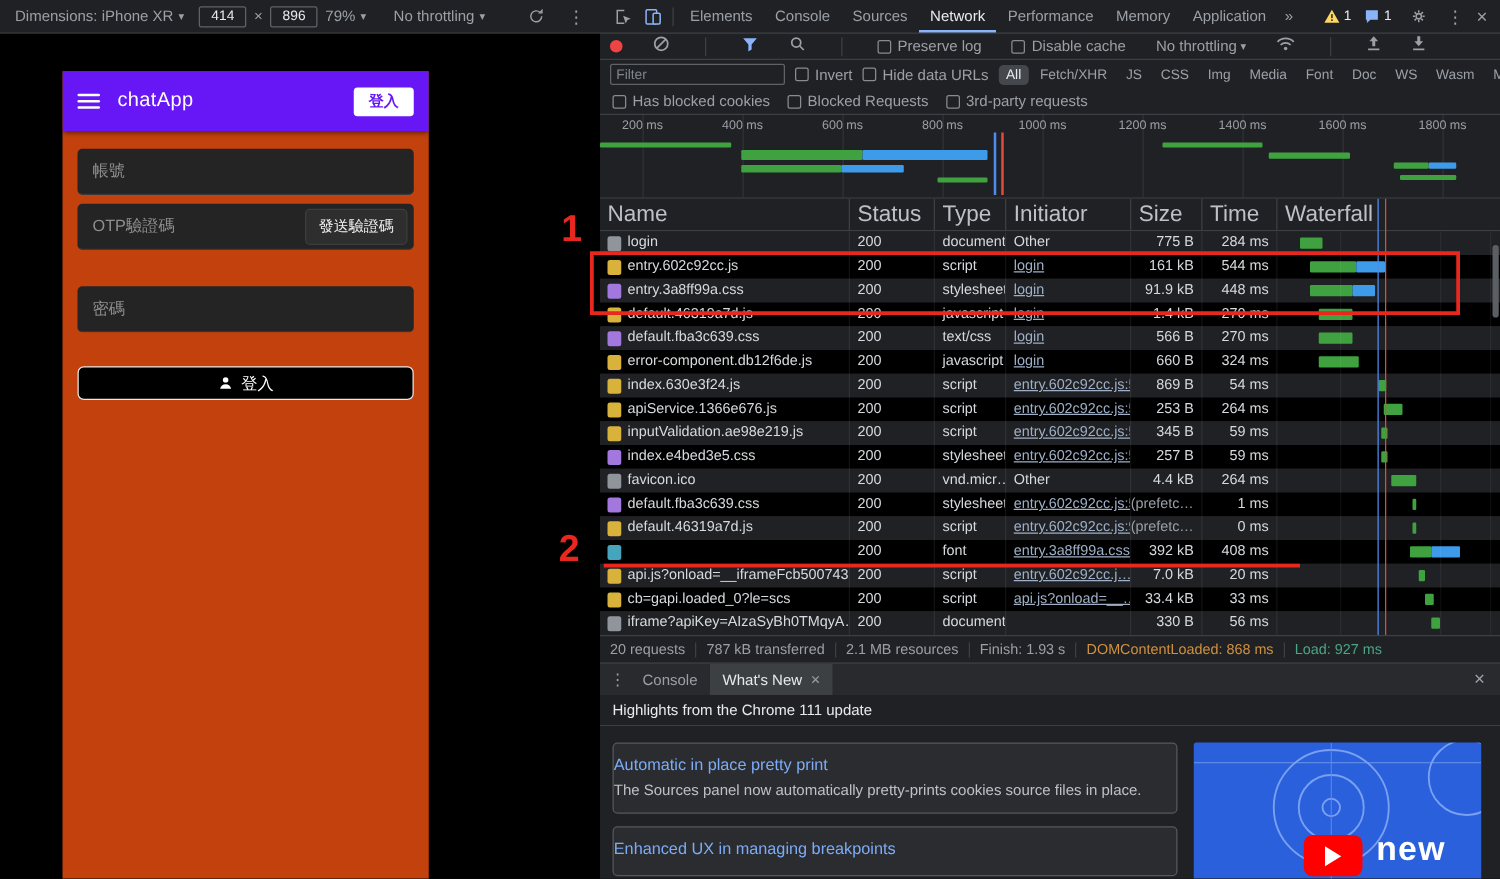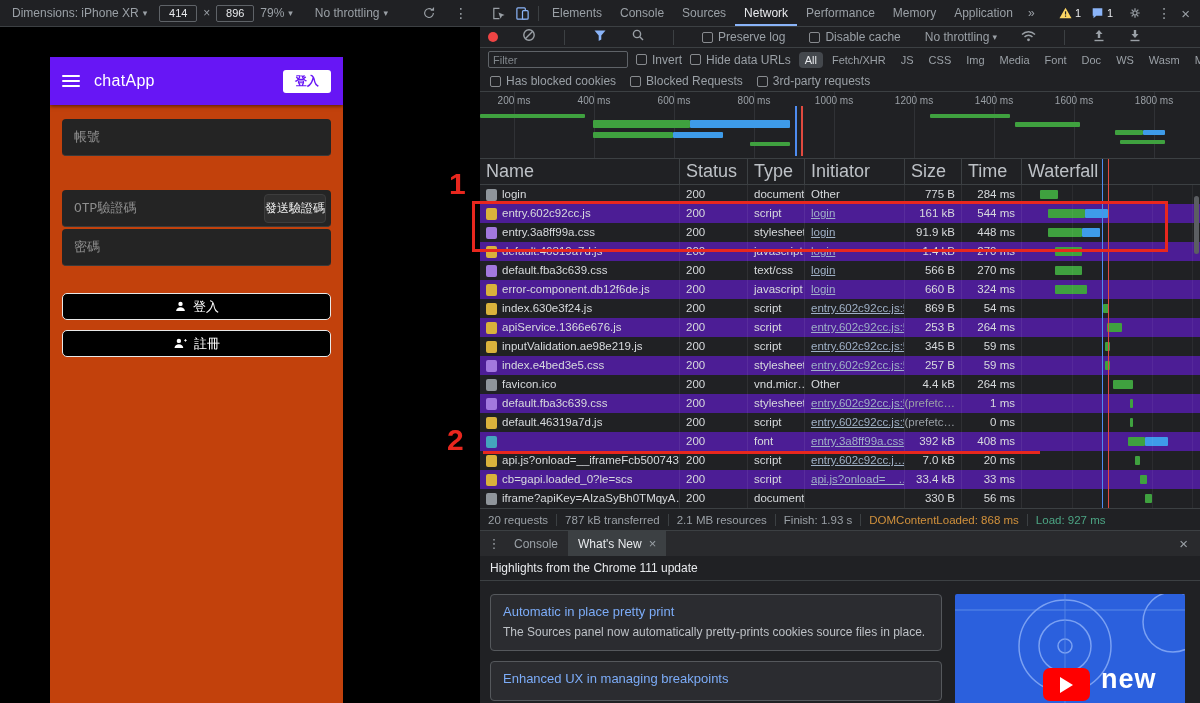--- a/index.html
+++ b/index.html
@@ -18,23 +18,23 @@
 
   
   #emulation-bg { position:absolute; left:0; top:27px; width:480px; height:676px; background:#000; }
   #phone { position:absolute; left:50px; top:30px; width:293px; height:646px; background:#c2410c; overflow:hidden; }
   .app-header { height:48px; background:#6716f5; display:flex; align-items:center; padding:0 12px; box-shadow:0 1px 4px rgba(0,0,0,.6); }
   .burger { width:18px; display:flex; flex-direction:column; gap:3px; }
   .burger i { display:block; height:2px; background:#fff; border-radius:1px; }
   .app-title { color:#fff; font-size:16px; margin-left:14px; letter-spacing:.3px; }
   .chip { margin-left:auto; background:#fff; color:#6716f5; font-weight:bold; font-size:12px; padding:3px 12px; border-radius:3px; }
   .field { position:absolute; left:12px; width:269px; height:37px; background:#242424; border-radius:4px;
-    border-bottom:1px solid #3a3a3a; display:flex; align-items:center; padding:0 12px; color:#8e8e8e; font-size:13px;font-family:Liberation Mono, monospace; }
-  .f1{top:62px} .f2{top:133px; padding-right:5px} .f3{top:172px}
-  .otp-btn { margin-left:auto; background:#2e2e2e; color:#f0f0f0; font-size:12px; padding:5px 0; border-radius:4px; border:1px solid #3d3d3d; }
+    border-bottom:1px solid #3a3a3a; display:flex; align-items:center; padding:0 12px; color:#8e8e8e; font-size:13px; }
+  .f1{top:62px} .f2{top:106px; padding-right:5px} .f3{top:172px}
+  .otp-btn { margin-left:auto; background:#2e2e2e; color:#f0f0f0; font-size:12px; padding:5px 10px; border-radius:4px; border:1px solid #3d3d3d; }
   .pbtn { position:absolute; left:12px; width:269px; height:27px; background:#000; border:1px solid #e8e8e8; border-radius:5px;
     color:#fff; font-size:13px; display:flex; align-items:center; justify-content:center; gap:6px; }
   .pb1{top:236px} .pb2{top:273px}
 
   
   #devtools { position:absolute; left:480px; top:0; width:720px; height:703px; background:#202124; overflow:hidden; color:#9aa0a6; }
 
   #main-tabbar { position:absolute; top:0; left:0; right:0; height:27px; display:flex; align-items:center;
     border-bottom:1px solid #3c4043; padding:0 6px; }
   .ticon { width:24px; height:20px; display:flex; align-items:center; justify-content:center; }
@@ -72,21 +72,21 @@
   .obar { position:absolute; border-radius:1px; }
   .oline { position:absolute; top:14px; bottom:2px; width:2px; }
   .dclline { background:#4e8cf0; } .loadline { background:#e04a3f; }
 
   #table-area { position:absolute; top:159px; left:0; right:0; height:349px; }
   #thead { position:absolute; top:0; left:0; right:0; height:26px; display:flex; border-bottom:1px solid #3c4043; background:#202124; }
   .hcell { font-size:18px; color:#bdc1c6; line-height:25px; padding:0 6px; border-right:1px solid #3c4043;
     overflow:hidden; white-space:nowrap; }
   #rows { position:absolute; top:26px; left:0; right:0; bottom:0; overflow:hidden; }
   .nrow { display:flex; height:19px; background:#202124; }
-  .nrow.alt { background:#4c1d95; }
+  .nrow.alt { background:#000000; }
   .cell { font-size:11.5px; line-height:19px; color:#d7dadd; padding:0 6px; border-right:1px solid rgba(255,255,255,0.07);
     overflow:hidden; white-space:nowrap; display:flex; align-items:center; }
   .c-name{width:200px} .c-status{width:68px} .c-type{width:57px} .c-init{width:100px}
   .c-size{width:57px; justify-content:flex-end} .c-time{width:60px; justify-content:flex-end}
   .c-wf{width:178px; position:relative; border-right:none}
   .ficon { width:11px; height:12px; border-radius:2px; margin-right:5px; flex:none; }
   .fi-js{background:#d9b23c} .fi-css{background:#a278de} .fi-doc{background:#8f959b} .fi-font{background:#44a5bd} .fi-other{background:#8f959b}
   .link { color:#9fb0c6; text-decoration:underline; }
   .dim { color:#9aa0a6; }
   .bar { position:absolute; top:5px; height:9px; border-radius:1px; }
@@ -104,21 +104,21 @@
     display:flex; align-items:center; padding:0 4px; }
   .dkebab { width:20px; text-align:center; color:#9aa0a6; font-size:13px; }
   .dtab { padding:0 10px; height:26px; line-height:26px; font-size:12px; color:#9aa0a6; display:flex; align-items:center; gap:7px; white-space:nowrap; }
   .dtab.active { background:#3c4043; color:#e8eaed; }
   .tabx { color:#9aa0a6; font-size:13px; }
   .drawer-close { margin-left:auto; color:#9aa0a6; font-size:15px; padding:0 8px; }
 
   #wn-header { position:absolute; top:556px; left:0; right:0; height:25px; background:#202124; border-bottom:1px solid #3c4043;
     display:flex; align-items:center; padding:0 10px; font-size:12px; color:#e8eaed; }
   #wn-content { position:absolute; top:581px; left:0; right:0; bottom:0; background:#202124; overflow:hidden; padding:13px 10px; }
-  .wn-card { width:452px; border:1px solid #55585c; background:#2b2c30; border-radius:4px; padding:9px 12px; margin-bottom:10px; }
+  .wn-card { width:452px; border:1px solid #55585c; background:#2b2c30; border-radius:4px; padding:9px 0; margin-bottom:10px; }
   .wn-title { color:#7cacf8; font-size:13px; margin-bottom:5px; }
   .wn-body { color:#bdc1c6; font-size:12px; line-height:1.45; }
   #thumb { position:absolute; left:475px; top:13px; width:230px; height:112px; background:#2b60dd; overflow:hidden; border-radius:2px; }
   .play { position:absolute; left:88px; top:74px; width:47px; height:33px; background:#f00; border-radius:7px;
     display:flex; align-items:center; justify-content:center; }
   .play-tri { width:0; height:0; border-left:13px solid #fff; border-top:8px solid transparent; border-bottom:8px solid transparent; }
   .thumb-text { position:absolute; left:146px; top:70px; color:#fff; font-size:27px; font-weight:bold; letter-spacing:1px; }
 
   #scroll-thumb { position:absolute; left:714px; top:196px; width:5px; height:58px; background:#5b5e62; border-radius:3px; }
 
@@ -177,28 +177,20 @@
     </div>
     <div class="field f3">
       <span>密碼</span>
     </div>
     <div class="pbtn pb1">
       <svg width="13" height="13" viewBox="0 0 16 16" fill="#fff">
           <circle cx="8" cy="4.8" r="2.7"></circle>
           <path d="M2.6 13.6c.4-3 2.6-4.6 5.4-4.6s5 1.6 5.4 4.6z"></path>
         </svg>
       <span>登入</span>
-    </div>
-    <div class="pbtn pb2">
-      <svg width="15" height="13" viewBox="0 0 18 16" fill="#fff">
-          <circle cx="7" cy="4.8" r="2.7"></circle>
-          <path d="M1.6 13.6c.4-3 2.6-4.6 5.4-4.6s5 1.6 5.4 4.6z"></path>
-          <path d="M13.6 4.2h3M15.1 2.7v3" stroke="#fff" stroke-width="1.2" fill="none"></path>
-        </svg>
-      <span>註冊</span>
     </div>
   </div>
 </div>
 
 <div id="devtools">
 
   <div id="main-tabbar">
     <span class="ticon">
       <svg width="15" height="15" viewBox="0 0 16 16">
           <path fill="none" stroke="#9aa0a6" stroke-width="1.3" d="M9 2.5H3v11h6"></path>

